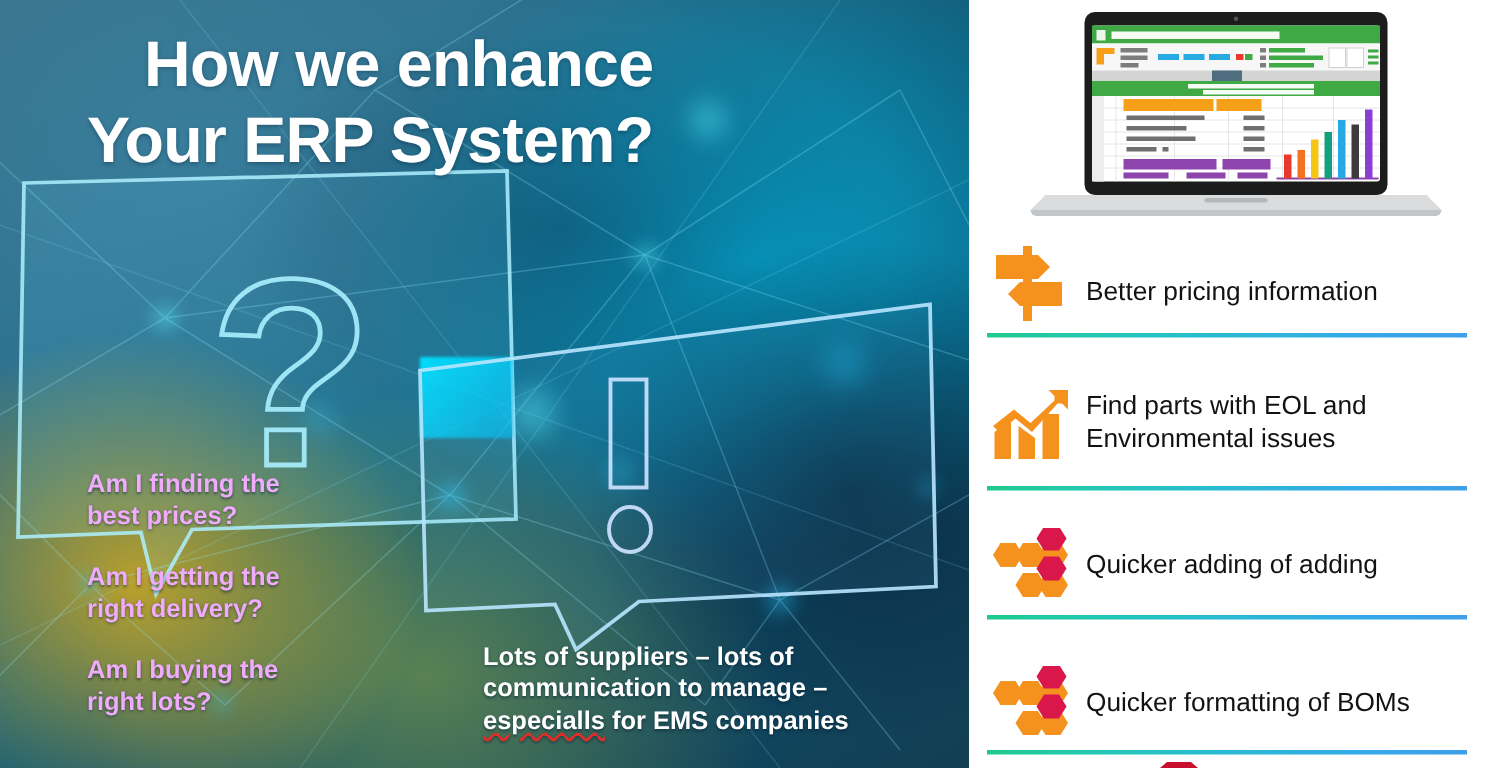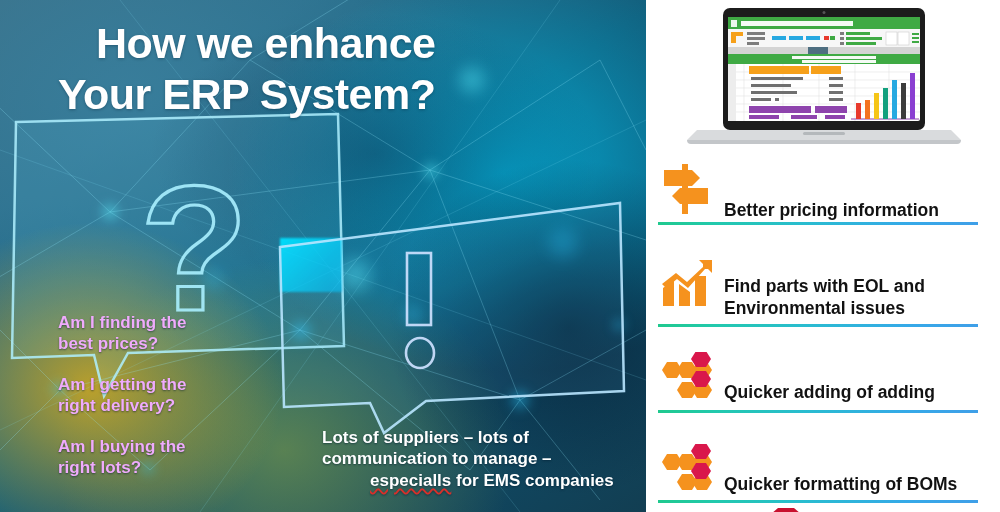--- a/index.html
+++ b/index.html
@@ -33,34 +33,34 @@
 
   
   .title{position:absolute;left:58px;top:18px;color:#fff;font-size:43px;line-height:1.18;
     font-weight:bold;letter-spacing:-.5px;text-shadow:0 1px 3px rgba(0,30,50,.35);text-align:right;}
   .qs{position:absolute;left:58px;color:#f0abfc;font-weight:bold;font-size:17px;line-height:1.22;
     text-shadow:0 1px 2px rgba(0,30,50,.55);}
   .q1{top:313px}.q2{top:375px}.q3{top:437px}
   .suppliers{position:absolute;left:322px;top:427px;width:300px;color:#fff;font-weight:bold;
     font-size:17px;line-height:1.26;text-shadow:0 1px 2px rgba(0,30,50,.55);}
   .spell{text-decoration:underline wavy #d8302a;text-decoration-thickness:1.5px;
-    text-underline-offset:2px;margin-left:48px;}
+    text-underline-offset:2px;}
 
   
   .right-panel{position:absolute;left:646px;top:0;width:354px;height:512px;background:#fff;}
 
   
   .laptop{position:absolute;left:33px;top:6px;width:290px;height:140px;}
 
   
   .feature{position:absolute;left:8px;width:338px;}
   .f-inner{position:relative;height:100%;}
   .f-icon{position:absolute;left:4px;top:0;width:56px;height:56px;}
-  .f-label{position:absolute;left:70px;color:#121212;font-weight:bold;font-size:17.5px;
-    line-height:1.25;margin-top:16px;}
+  .f-label{position:absolute;left:70px;color:#121212;font-weight:normal;font-size:17.5px;
+    line-height:1.25;}
   .f-rule{position:absolute;left:4px;width:320px;height:3px;
     background:linear-gradient(90deg,#1fc98e 0%,#22c9ad 18%,#29bcd0 46%,#35a9e8 78%,#3f9fe8 100%);}
 
   .r1{top:160px;height:76px}
   .r2{top:252px;height:86px}
   .r3{top:348px;height:76px}
   .r4{top:440px;height:72px}
 
   .bottom-clip{position:absolute;left:646px;top:500px;width:354px;height:12px;overflow:hidden;}
 </style>

